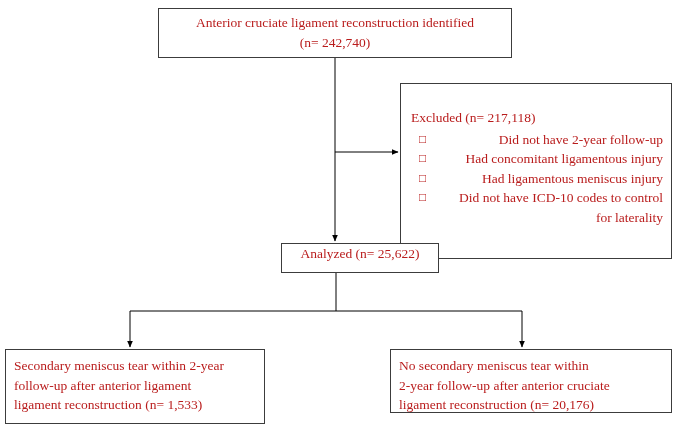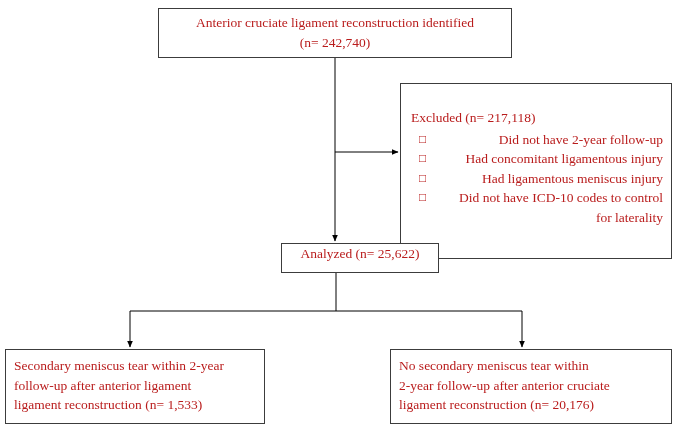--- a/index.html
+++ b/index.html
@@ -87,21 +87,21 @@
     left: 5px;
     top: 349px;
     width: 260px;
     height: 75px;
     padding: 6px 6px 4px 8px;
   }
   .box-outcome-right {
     left: 390px;
     top: 349px;
     width: 282px;
-    height: 75px;
+    height: 64px;
     padding: 6px 6px 4px 8px;
   }
   .line-block {
     display: block;
   }
 </style>
 </head>
 <body>
 
 <div class="canvas">

